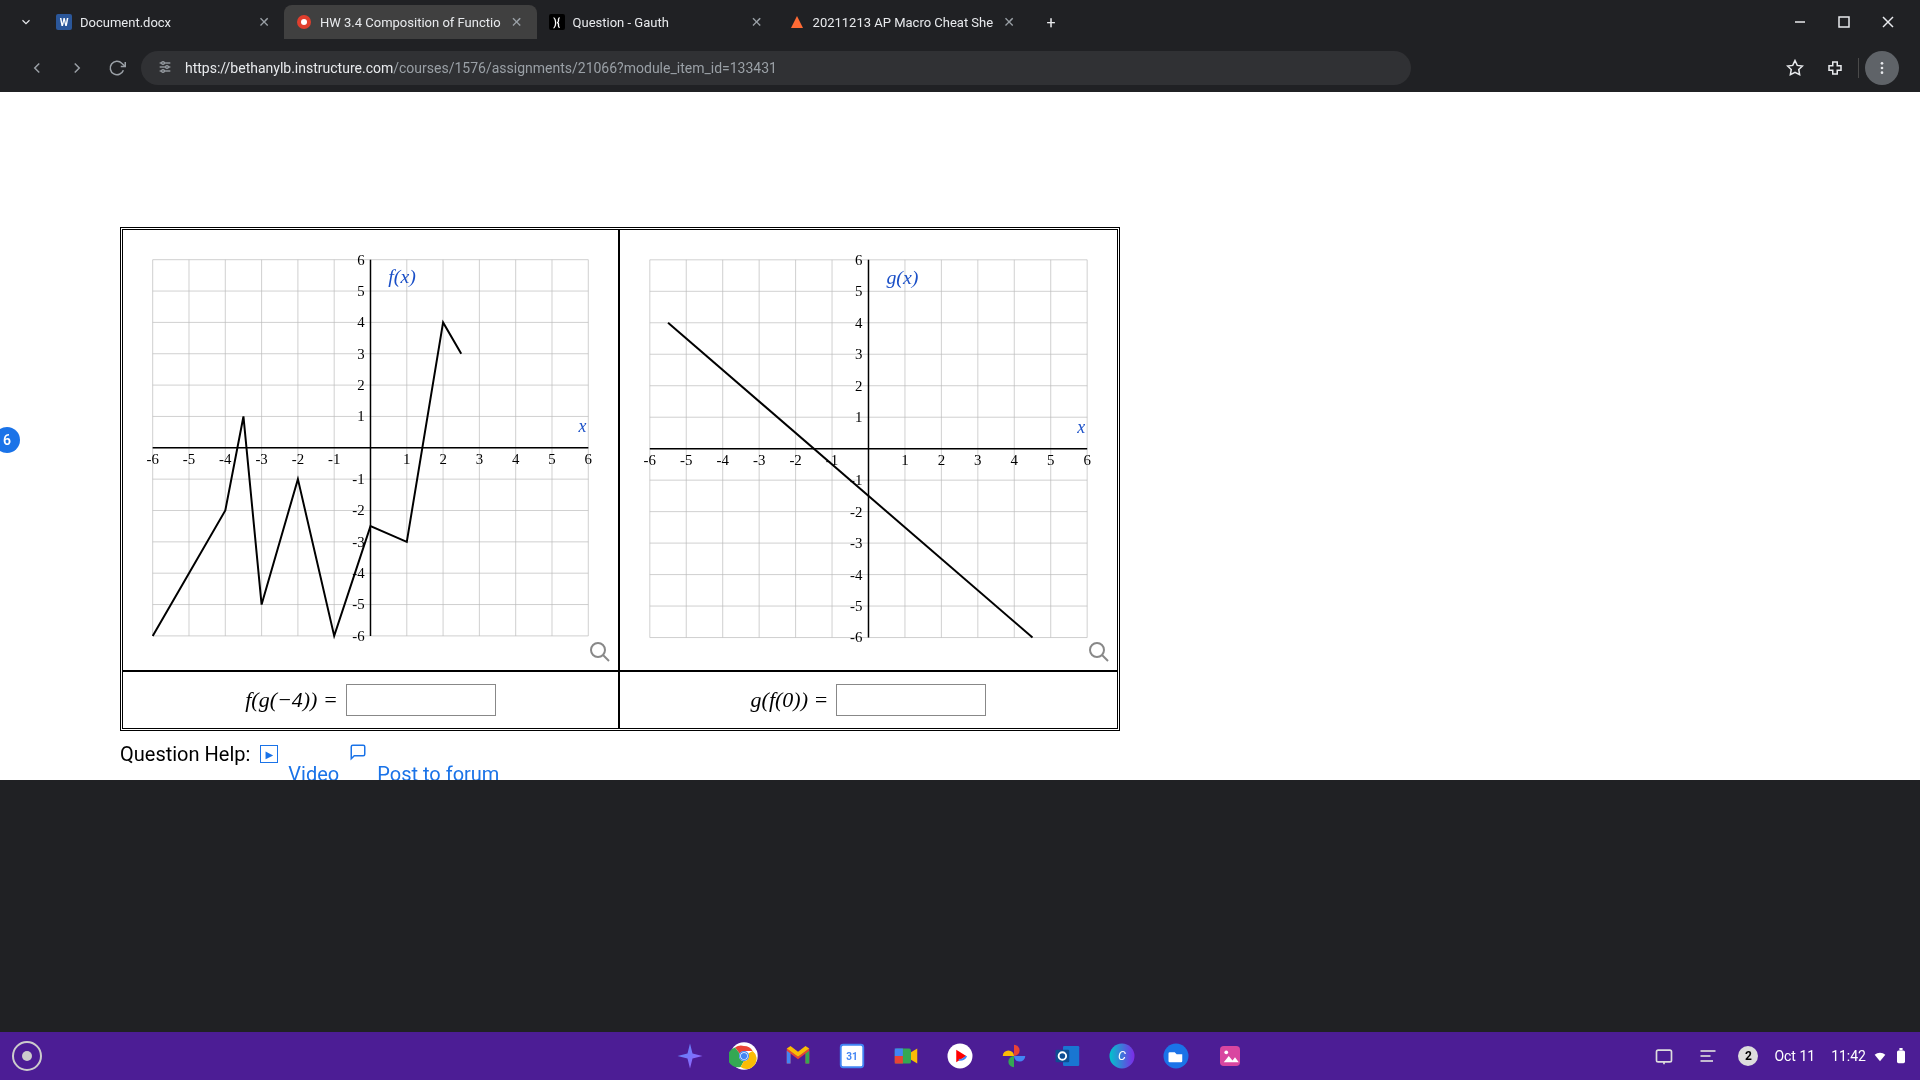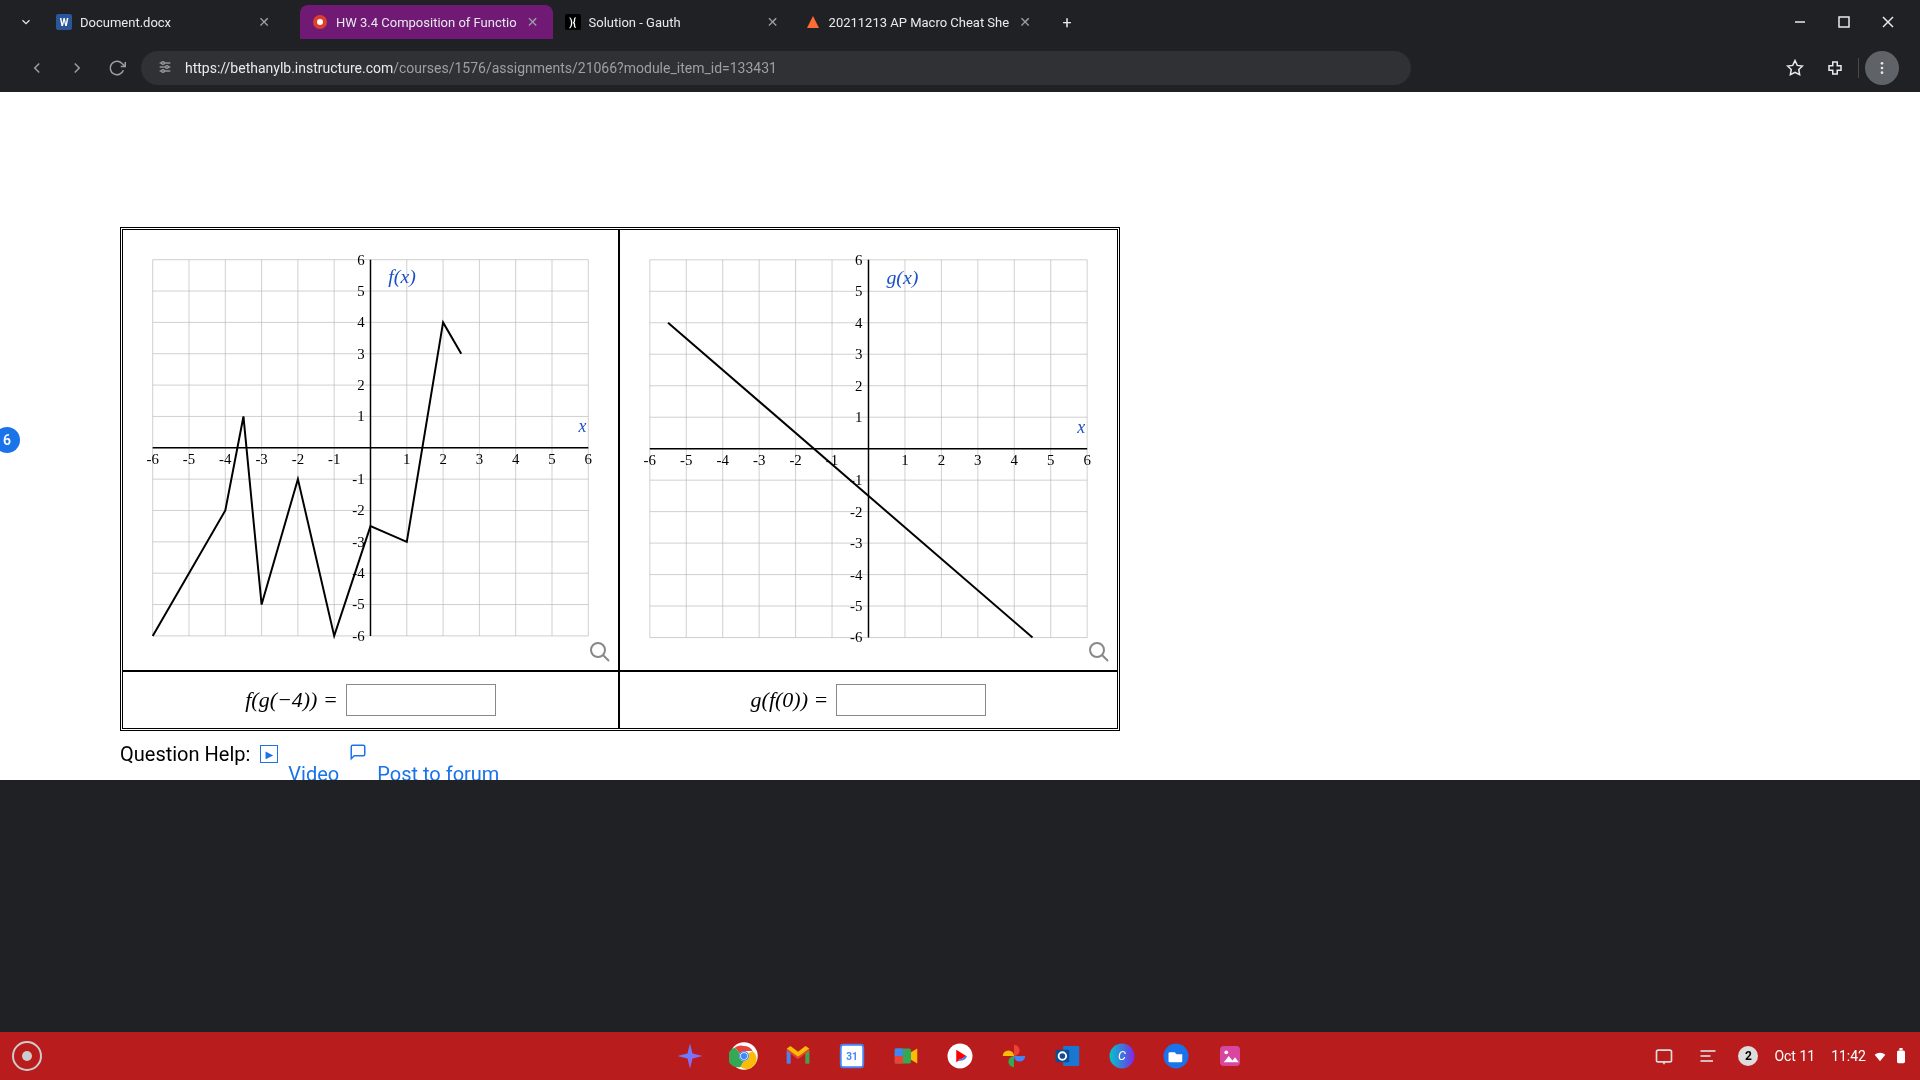--- a/index.html
+++ b/index.html
@@ -38,22 +38,21 @@
   align-items: center;
   padding: 0 12px;
   color: #e8eaed;
   font-size: 13px;
   border-radius: 8px 8px 0 0;
   margin-right: 0px;
   position: relative;
   cursor: pointer;
 }
 .tab.active {
-  background: #701a75;
-  margin-left: 16px;
+  background: #404040;
 }
 .tab .favicon {
   width: 16px;
   height: 16px;
   margin-right: 8px;
   flex-shrink: 0;
 }
 .tab .title {
   flex: 1;
   white-space: nowrap;
@@ -219,21 +218,21 @@
 .qhelp .link { color: #1a73e8; text-decoration: underline; cursor:pointer;margin-top:40px; }
 .qhelp .vicon {
   width:18px; height:18px; border:1px solid #1a73e8; display:inline-flex; align-items:center; justify-content:center; color:#1a73e8; font-size:10px;
 }
 .qhelp .cicon { color:#1a73e8; }
 
 .taskbar {
   position:absolute;
   bottom:0; left:0; right:0;
   height:48px;
-  background:#b91c1c;
+  background:#4c1d95;
   display:flex;
   align-items:center;
   padding: 2px 12px;
   color:#fff;
 }
 .tb-left { width:48px; display:flex; align-items:center; }
 .tb-launcher {
   width:30px; height:30px; border:2px solid #ccc; border-radius:50%;
   display:flex; align-items:center; justify-content:center;
 }
@@ -280,21 +279,21 @@
         <svg width="16" height="16" viewBox="0 0 16 16">
             <circle cx="8" cy="8" r="7" fill="#e03e2d"></circle>
             <circle cx="8" cy="8" r="3" fill="#fff"></circle>
           </svg>
       </span>
       <span class="title">HW 3.4 Composition of Functio</span>
       <span class="close">✕</span>
     </div>
     <div class="tab">
       <span class="favicon favicon-gauth">){</span>
-      <span class="title">Solution - Gauth</span>
+      <span class="title">Question - Gauth</span>
       <span class="close">✕</span>
     </div>
     <div class="tab">
       <span class="favicon">
         <svg width="16" height="16" viewBox="0 0 16 16">
             <path d="M2 14 L8 2 L14 14 Z" fill="#ff6b35"></path>
           </svg>
       </span>
       <span class="title">20211213 AP Macro Cheat She</span>
       <span class="close">✕</span>

